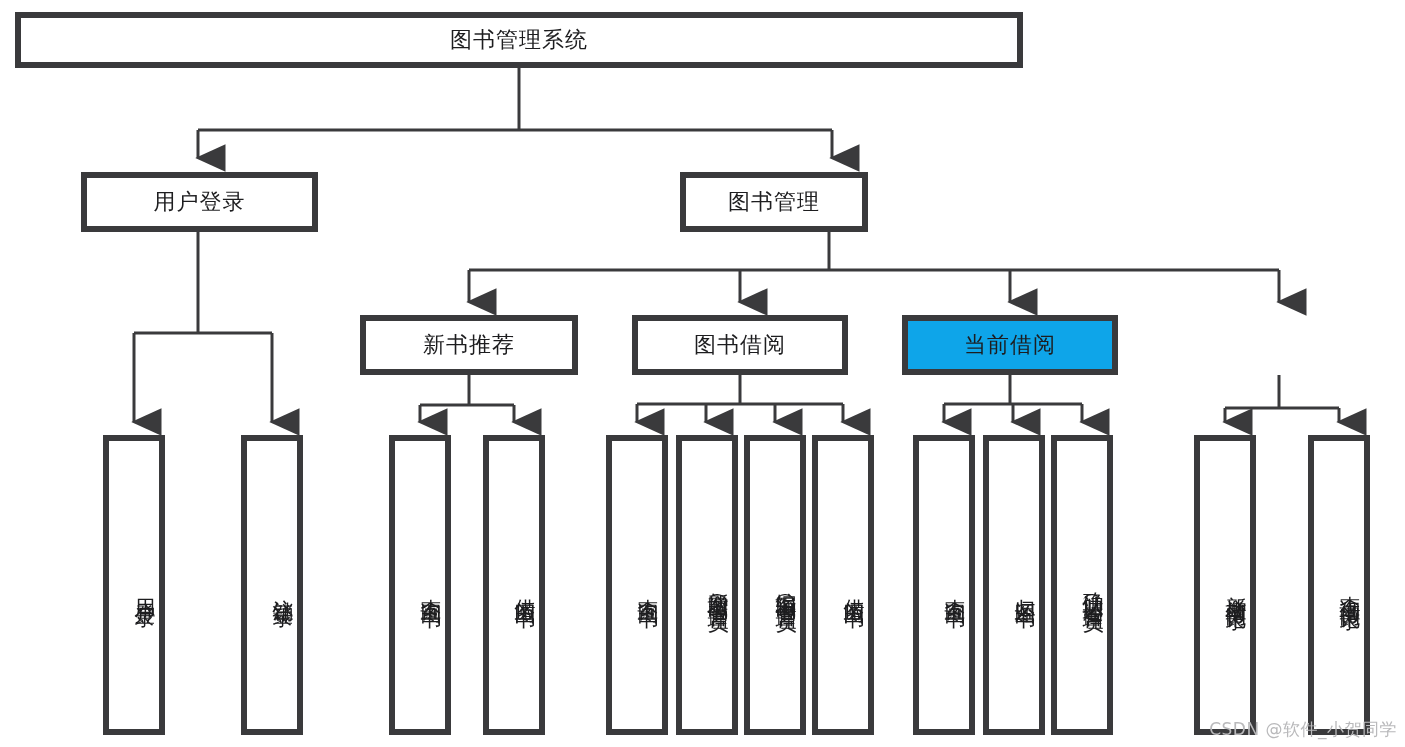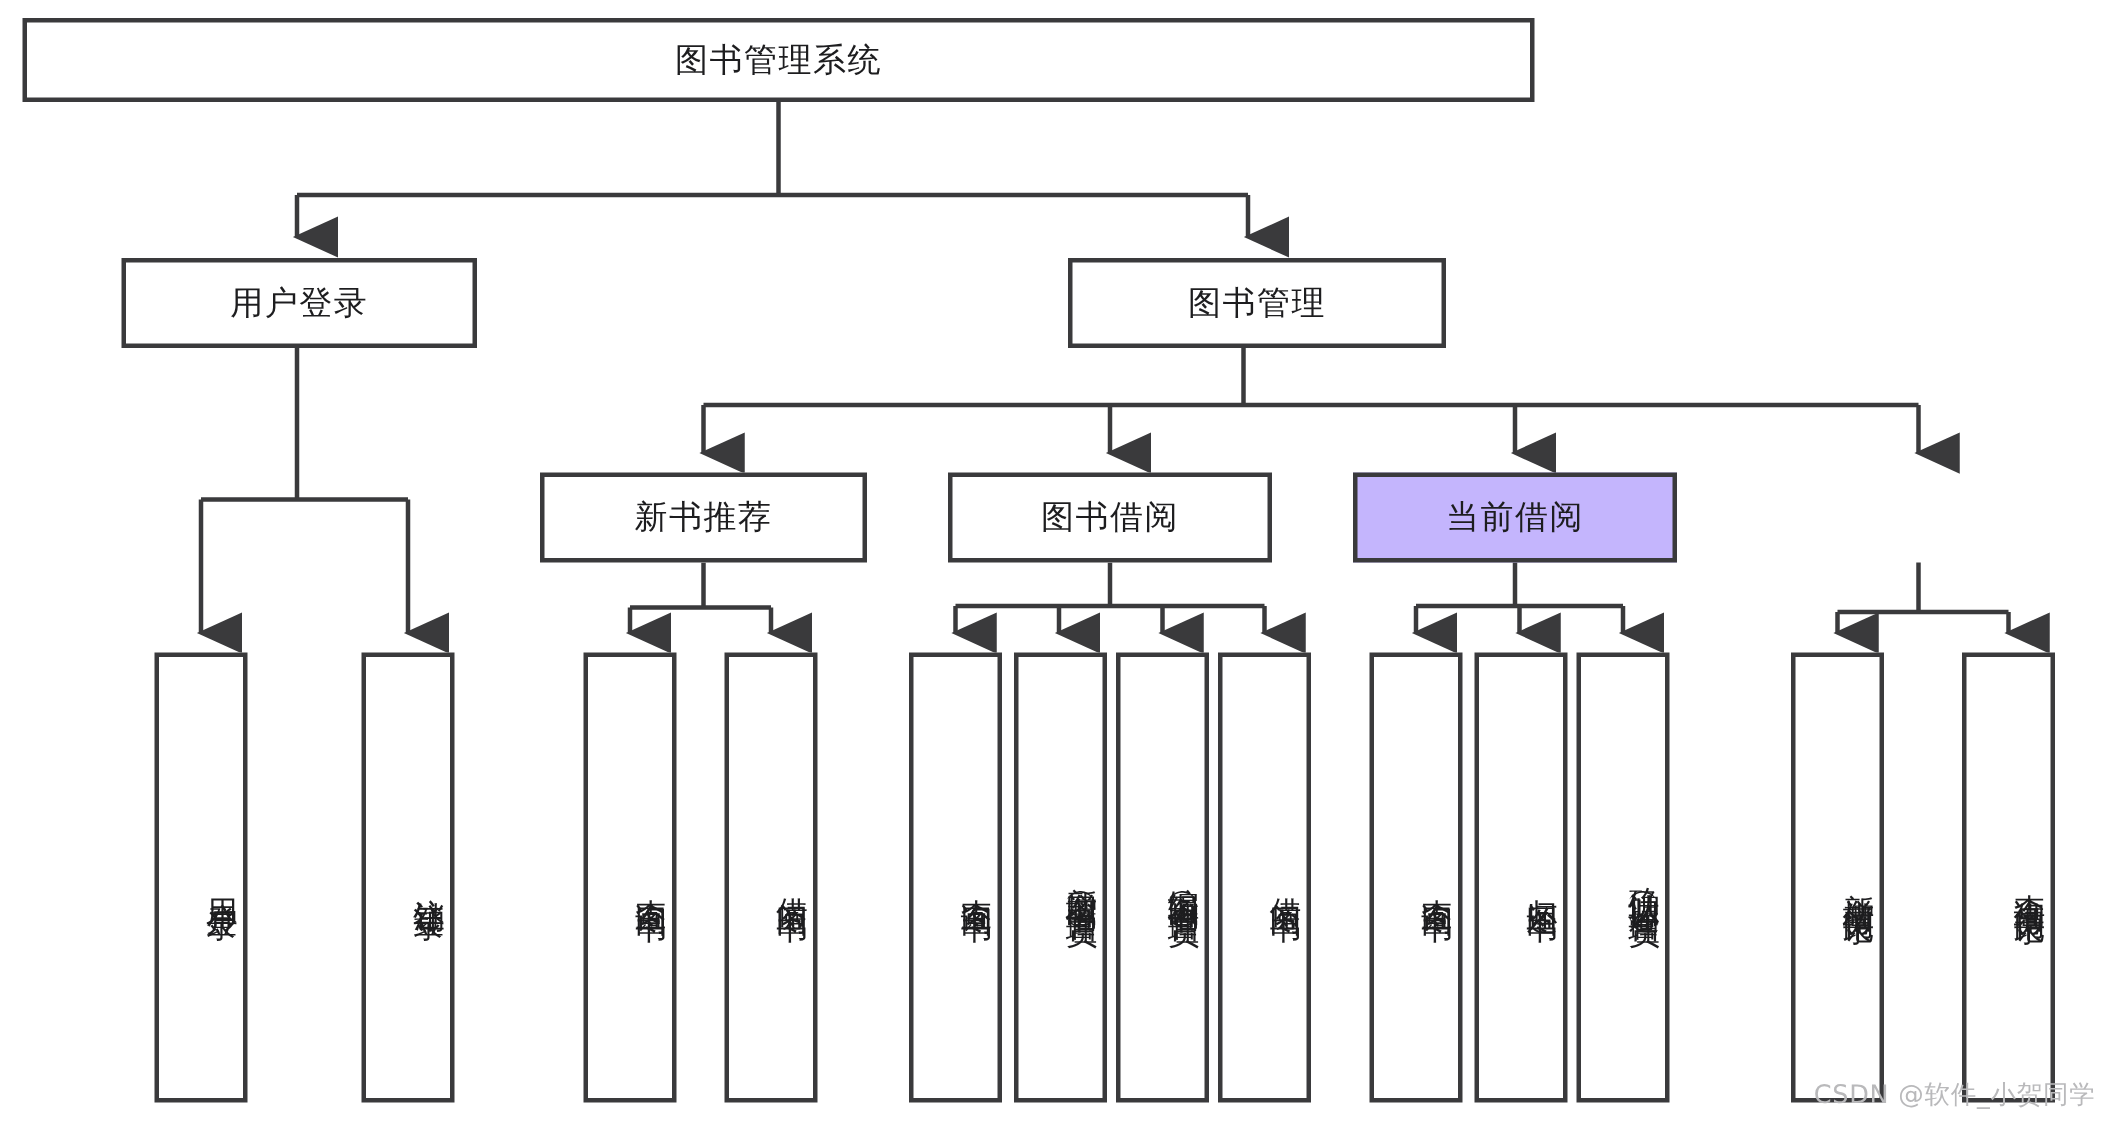--- a/index.html
+++ b/index.html
@@ -23,21 +23,21 @@
     left: 0;
     top: 0;
     width: 1405px;
     height: 747px;
     pointer-events: none;
   }
   .node {
     position: absolute;
     box-sizing: border-box;
     background: #ffffff;
-    border: 3px solid #ef4444;
+    border: 6px solid #ef4444;
     display: flex;
     align-items: center;
     justify-content: center;
     color: #1d1d1f;
     z-index: 2;
   }
   .node.horiz {
     font-size: 22px;
     letter-spacing: 1px;
   }
@@ -116,25 +116,25 @@
       <path d="M 1279 375 L 1279 408"></path>
       <path d="M 1225 408 L 1339 408"></path>
       <path d="M 1225 408 L 1225 422" marker-end="url(#arrow)"></path>
       <path d="M 1339 408 L 1339 422" marker-end="url(#arrow)"></path>
     </g>
   </svg>
 
   <div class="node horiz" id="n-root" style="left: 15px; top: 12px; width: 1008px; height: 56px; border-color: rgb(58, 58, 60); color: rgb(29, 29, 31); background: rgb(255, 255, 255);">图书管理系统</div>
 
   <div class="node horiz" style="left: 81px; top: 172px; width: 237px; height: 60px; border-color: rgb(58, 58, 60); color: rgb(29, 29, 31); background: rgb(255, 255, 255);">用户登录</div>
-  <div class="node horiz" style="left: 712px; top: 172px; width: 252px; height: 60px; border-color: rgb(58, 58, 60); color: rgb(29, 29, 31); background: rgb(255, 255, 255); text-align: right;">图书管理</div>
+  <div class="node horiz" style="left: 680px; top: 172px; width: 188px; height: 60px; border-color: rgb(58, 58, 60); color: rgb(29, 29, 31); background: rgb(255, 255, 255); text-align: right;">图书管理</div>
 
   <div class="node horiz" style="left: 632px; top: 315px; width: 216px; height: 60px; border-color: rgb(58, 58, 60); color: rgb(29, 29, 31); background: rgb(255, 255, 255);">图书借阅</div>
   <div class="node horiz" style="left: 360px; top: 315px; width: 218px; height: 60px; border-color: rgb(58, 58, 60); color: rgb(29, 29, 31); background: rgb(255, 255, 255);">新书推荐</div>
-  <div class="node horiz" style="left: 902px; top: 315px; width: 216px; height: 60px; border-color: rgb(58, 58, 60); color: rgb(29, 29, 31); background: #c4b5fd;">当前借阅</div>
+  <div class="node horiz" style="left: 902px; top: 315px; width: 216px; height: 60px; border-color: rgb(58, 58, 60); color: rgb(29, 29, 31); background: #0ea5e9;">当前借阅</div>
 
   <div class="node vert" style="left: 103px; top: 435px; width: 62px; height: 300px; border-color: rgb(58, 58, 60); color: rgb(29, 29, 31); background: rgb(255, 255, 255);">用户登录</div>
   <div class="node vert" style="left: 241px; top: 435px; width: 62px; height: 300px; border-color: rgb(58, 58, 60); color: rgb(29, 29, 31); background: rgb(255, 255, 255);">注销登录</div>
   <div class="node vert" style="left: 389px; top: 435px; width: 62px; height: 300px; border-color: rgb(58, 58, 60); color: rgb(29, 29, 31); background: rgb(255, 255, 255);">查询图书</div>
   <div class="node vert" style="left: 483px; top: 435px; width: 62px; height: 300px; border-color: rgb(58, 58, 60); color: rgb(29, 29, 31); background: rgb(255, 255, 255);">借阅图书</div>
   <div class="node vert" style="left: 606px; top: 435px; width: 62px; height: 300px; border-color: rgb(58, 58, 60); color: rgb(29, 29, 31); background: rgb(255, 255, 255);">查询图书</div>
   <div class="node vert top-align" style="left: 676px; top: 435px; width: 62px; height: 300px; border-color: rgb(58, 58, 60); color: rgb(29, 29, 31); background: rgb(255, 255, 255);">新增图书（管理员）</div>
   <div class="node vert top-align" style="left: 744px; top: 435px; width: 62px; height: 300px; border-color: rgb(58, 58, 60); color: rgb(29, 29, 31); background: rgb(255, 255, 255);">编辑图书（管理员）</div>
   <div class="node vert" style="left: 812px; top: 435px; width: 62px; height: 300px; border-color: rgb(58, 58, 60); color: rgb(29, 29, 31); background: rgb(255, 255, 255);">借阅图书</div>
   <div class="node vert" style="left: 913px; top: 435px; width: 62px; height: 300px; border-color: rgb(58, 58, 60); color: rgb(29, 29, 31); background: rgb(255, 255, 255);">查询图书</div>

